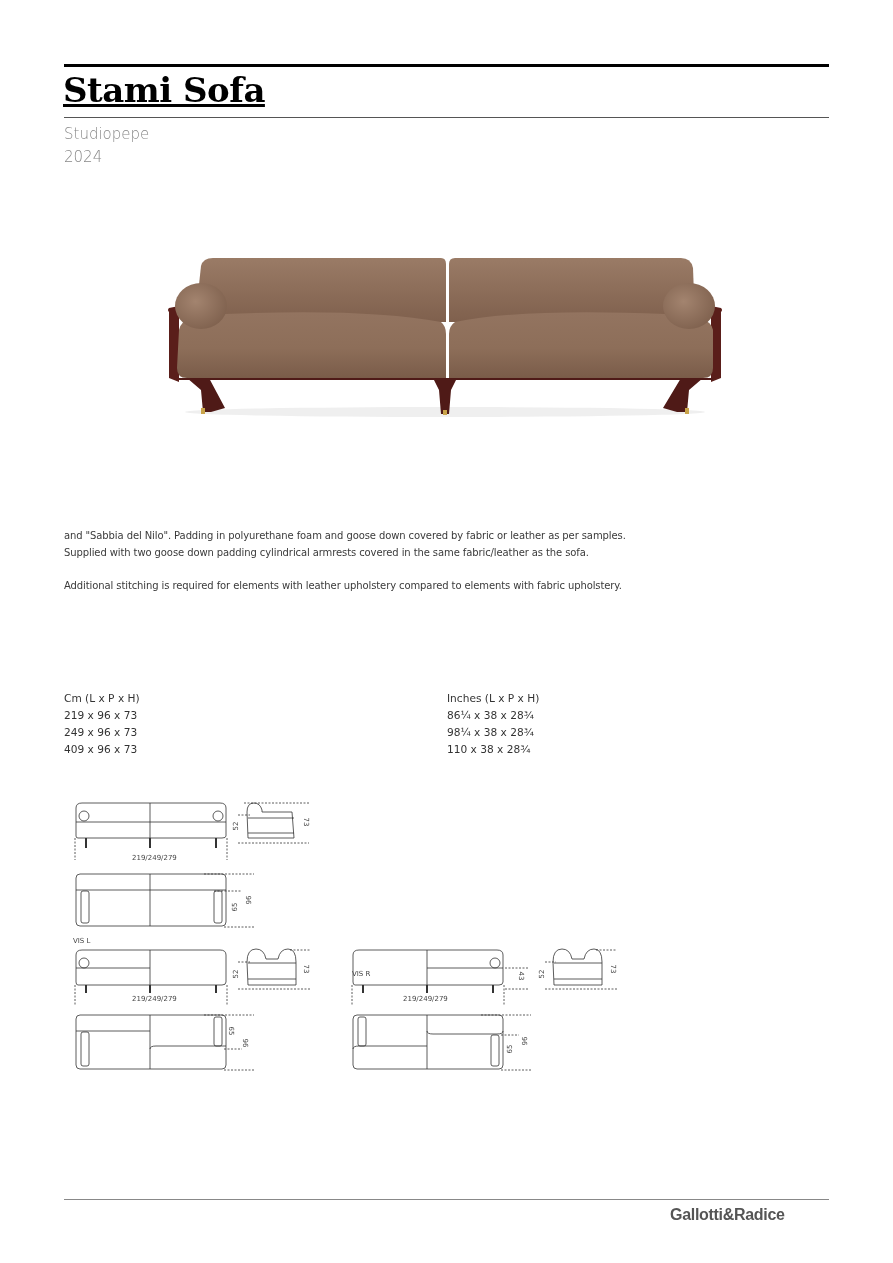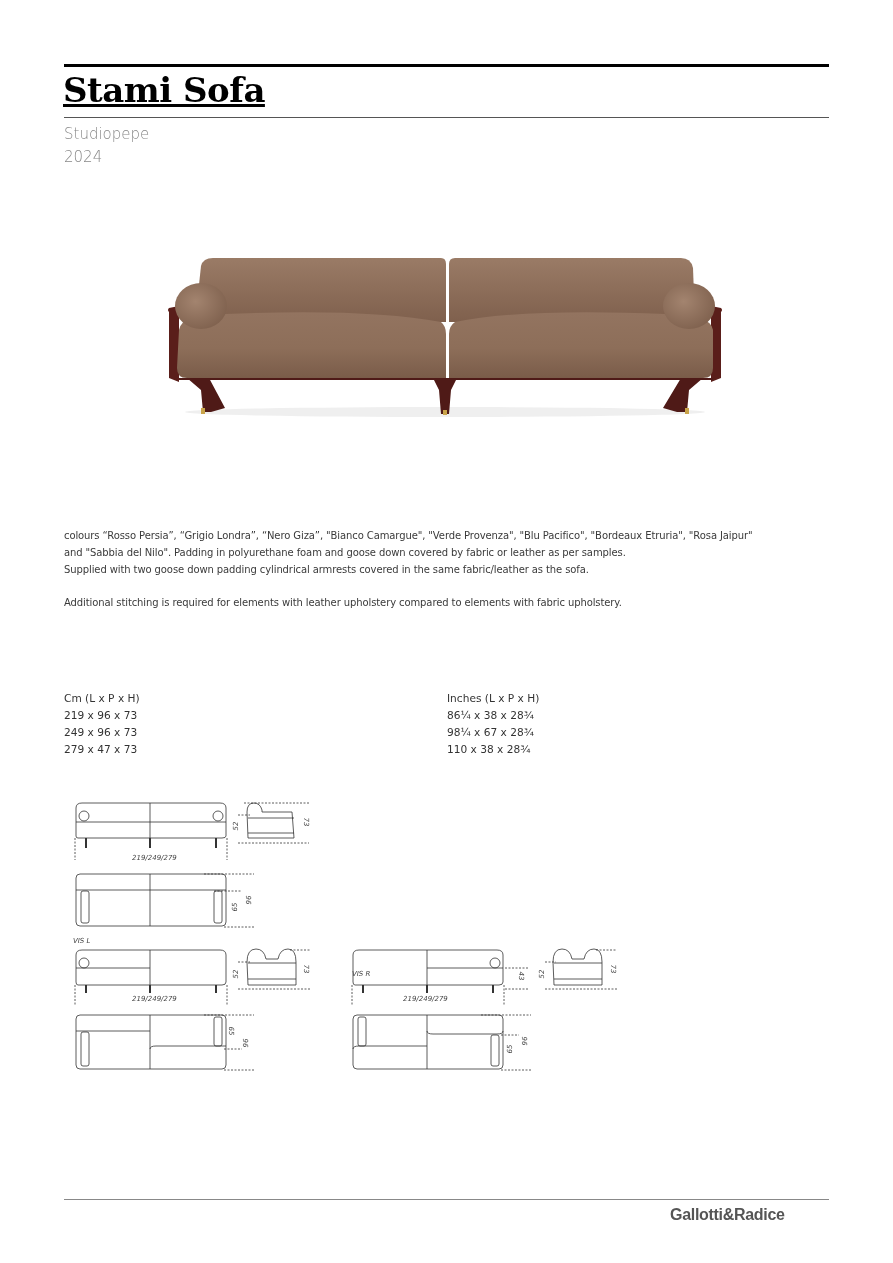--- a/index.html
+++ b/index.html
@@ -13,21 +13,21 @@
   .year { top: 148px; }
   .desc { left: 64px; top: 528px; width: 770px; font-size: 10px; line-height: 16.8px; color: #3a3a3a; letter-spacing: -0.1px; }
   .desc p { margin: 0; }
   .desc .gap { height: 16.8px; }
   .dims { top: 690px; font-size: 10.6px; line-height: 17px; color: #333; }
   .dims .hdr { font-weight: normal; }
   .dims-cm { left: 64px; }
   .dims-in { left: 447px; }
   .rule-foot { left: 64px; top: 1199px; width: 765px; height: 1px; background: #888; }
   .brand { left: 670px; top: 1206px; font-family: "Liberation Sans", sans-serif; font-weight: bold; font-size: 16px; color: #555; letter-spacing: -0.3px; }
-  .lbl { font-size: 7px; color: #444; font-style: italic; }
+  .lbl { font-size: 7px; color: #444; }
 </style>
 </head>
 <body>
 
 <div class="abs rule-top"></div>
 <div class="abs title">Stami Sofa</div>
 <div class="abs rule-mid"></div>
 <div class="abs designer">Studiopepe</div>
 <div class="abs year">2024</div>
 
@@ -68,37 +68,36 @@
     <path d="M284 84 Q284 76 290 72 Q360 58 500 64 Q546 64 548 80 L548 118 Q548 128 538 128 L284 128 Z" fill="url(#seat)"></path>
 
     <ellipse cx="36" cy="56" rx="26" ry="23" fill="url(#arm)"></ellipse>
     <ellipse cx="524" cy="56" rx="26" ry="23" fill="url(#arm)"></ellipse>
 
     <line x1="14" y1="129" x2="548" y2="129" stroke="#4f1a17" stroke-width="2"></line>
   </svg>
 </div>
 
 <div class="abs desc">
-  <p>colours “Rosso Persia”, “Grigio Londra”, “Nero Giza”, "Bianco Camargue", "Verde Provenza", "Blu Pacifico", "Bordeaux Etruria", "Rosa Jaipur"</p>
   <p>and "Sabbia del Nilo". Padding in polyurethane foam and goose down covered by fabric or leather as per samples.</p>
   <p>Supplied with two goose down padding cylindrical armrests covered in the same fabric/leather as the sofa.</p>
   <div class="gap"></div>
   <p>Additional stitching is required for elements with leather upholstery compared to elements with fabric upholstery.</p>
 </div>
 
 <div class="abs dims dims-cm">
   <div class="hdr">Cm (L x P x H)</div>
   <div>219 x 96 x 73</div>
   <div>249 x 96 x 73</div>
-  <div>279 x 47 x 73</div>
+  <div>409 x 96 x 73</div>
 </div>
 <div class="abs dims dims-in">
   <div class="hdr">Inches (L x P x H)</div>
   <div>86¼ x 38 x 28¾</div>
-  <div>98¼ x 67 x 28¾</div>
+  <div>98¼ x 38 x 28¾</div>
   <div>110 x 38 x 28¾</div>
 </div>
 
 <div class="abs" style="left:64px; top:798px; width:260px; height:135px;">
   <svg width="260" height="135" viewBox="0 0 260 135" fill="none" stroke="#333" stroke-width="0.8">
 
     <path d="M12 10 Q12 5 18 5 L156 5 Q162 5 162 10 L162 38 Q162 40 158 40 L14 40 Q12 40 12 38 Z"></path>
     <line x1="12" y1="24" x2="162" y2="24"></line>
     <line x1="86" y1="5" x2="86" y2="40"></line>
     <circle cx="20" cy="18" r="5"></circle>

